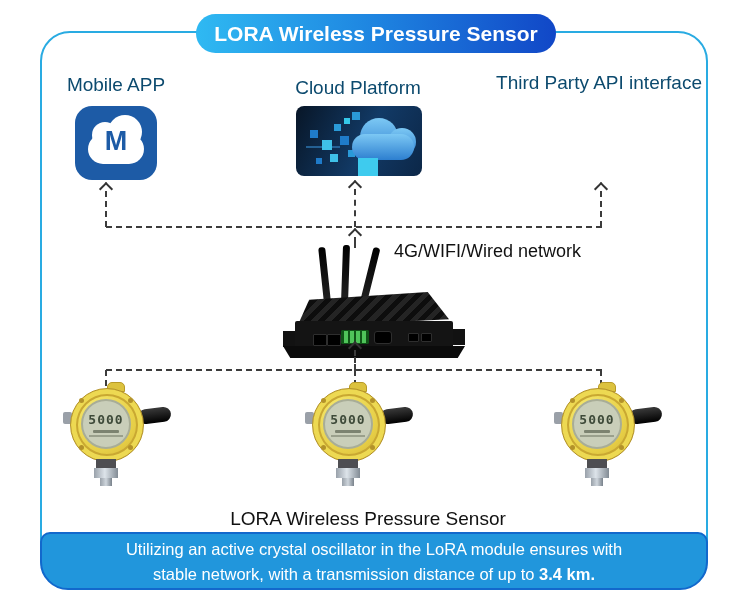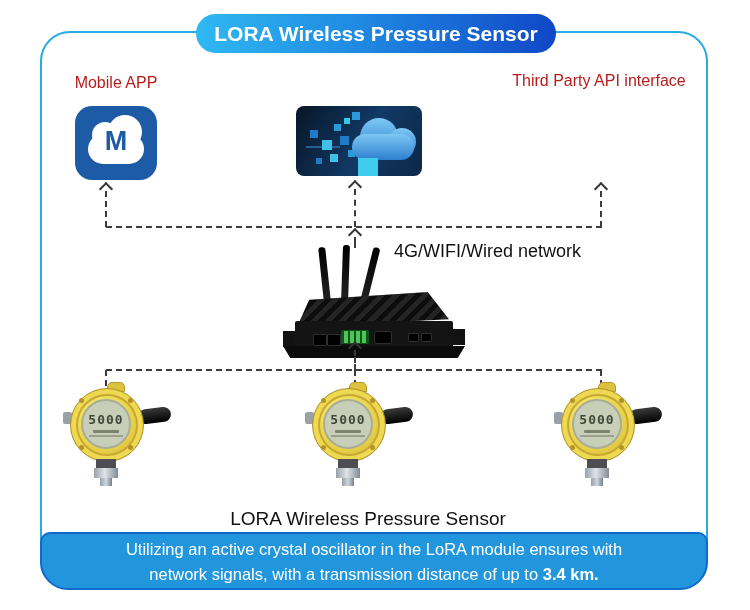--- a/index.html
+++ b/index.html
@@ -8,21 +8,21 @@
 
   
   .frame { position:absolute; left:40px; top:31px; width:668px; height:558px;
            border:2px solid #29ABE2; border-radius:30px; box-sizing:border-box; }
 
   
   .title-pill { position:absolute; left:196px; top:14px; width:360px; height:39px;
                 border-radius:20px; background:linear-gradient(90deg,#2FB9F2 0%,#1E84E0 50%,#1147C7 100%);
                 color:#fff; font-weight:bold; font-size:21px; text-align:center; line-height:39px; z-index:5; }
 
-  .node-label { position:absolute; font-size:16px; color:#b91c1c; white-space:nowrap; transform:translateX(-50%); }
+  .node-label { position:absolute; font-size:19px; color:#0c4a6e; white-space:nowrap; transform:translateX(-50%); }
 
   
   .app-icon { position:absolute; left:75px; top:106px; width:82px; height:74px;
               border-radius:17px; background:#1D5BA6; overflow:hidden; }
   .mcl { position:absolute; background:#fff; }
   .mcl1 { left:13px; top:28px; width:56px; height:30px; border-radius:15px; }
   .mcl2 { left:17px; top:16px; width:26px; height:26px; border-radius:50%; }
   .mcl3 { left:33px; top:9px;  width:34px; height:34px; border-radius:50%; }
   .m-letter { position:absolute; left:0; top:20px; width:100%; text-align:center;
               color:#1D5BA6; font-size:27px; font-weight:bold; }
@@ -123,20 +123,21 @@
 </head>
 <body>
 
 <div class="canvas">
 
   <div class="frame"></div>
 
   <div class="title-pill">LORA Wireless Pressure Sensor</div>
 
   <div class="node-label" style="left:116px; top:74px;">Mobile APP</div>
+  <div class="node-label" style="left:358px; top:77px;">Cloud Platform</div>
   <div class="node-label" style="left:599px; top:72px;text-align:center;">Third Party API interface</div>
 
   <div class="app-icon">
     <div class="mcl mcl2"></div>
     <div class="mcl mcl3"></div>
     <div class="mcl mcl1"></div>
     <div class="m-letter">M</div>
   </div>
 
   <div class="cp-icon">
@@ -245,16 +246,16 @@
     </div>
     <div class="s-neck"></div>
     <div class="s-hex"></div>
     <div class="s-tip"></div>
   </div>
 
   <div class="sensor-row-label">LORA Wireless Pressure Sensor</div>
 
   <div class="banner">
     <div>Utilizing an active crystal oscillator in the LoRA module ensures with</div>
-    <div><span>network signals, with a transmission distance of up to </span><b>3.4 km.</b></div>
+    <div><span>stable network, with a transmission distance of up to </span><b>3.4 km.</b></div>
   </div>
 
 </div>
 
 </body></html>

